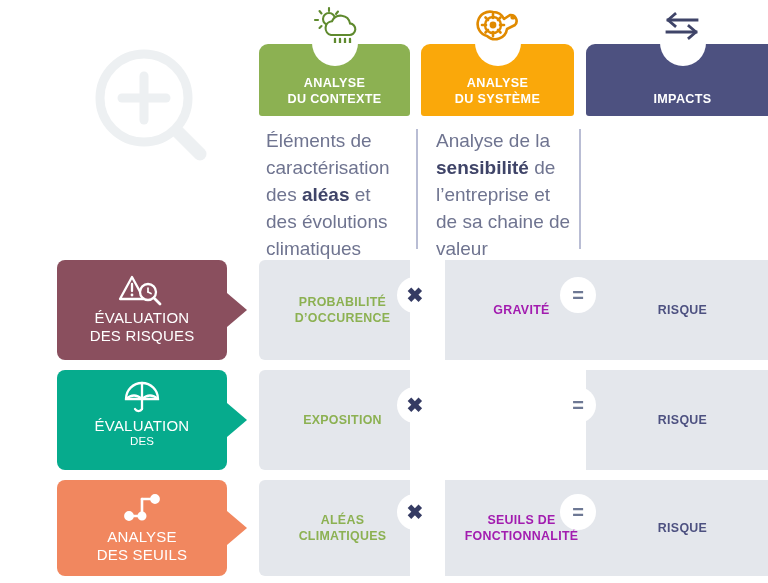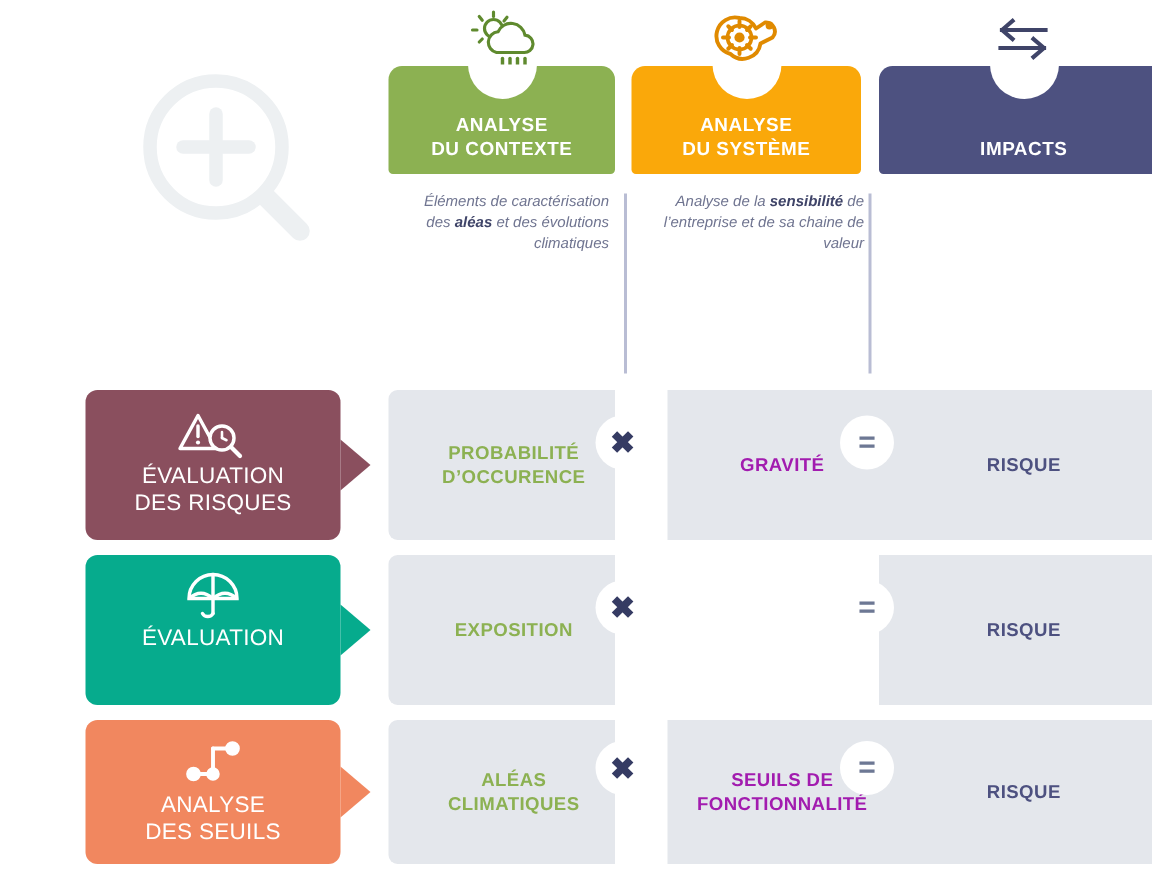--- a/index.html
+++ b/index.html
@@ -74,25 +74,24 @@
     height: 40px;
   }
   #icon-context { left: 288px; }
   #icon-system  { left: 452px; }
   #icon-impacts { left: 636px; }
 
   
   .col-desc {
     position: absolute;
     top: 128px;
-    font-size: 10px;
+    font-size: 19px;
     line-height: 1.42;
     color: #6f7490;
-    text-align: right;
-    font-style: italic;
+    text-align: left;
   }
   .col-desc b { color: #3f4468; font-weight: bold; }
   #desc-context { left: 244px; width: 140px; }
   #desc-system  { left: 414px; width: 140px; }
   #desc-impacts { left: 568px; width: 186px; }
 
   .desc-divider {
     position: absolute;
     top: 129px;
     width: 2px;
@@ -312,20 +311,21 @@
     <span class="tag-icon">
       <svg viewBox="0 0 60 38" width="60" height="38" aria-hidden="true">
         <path d="M14 20 a16 16 0 0 1 32 0 z" fill="none" stroke="#ffffff" stroke-width="2.3"></path>
         <path d="M14 20 q8 -7 16 0 q8 -7 16 0" fill="none" stroke="#ffffff" stroke-width="2.3"></path>
         <line x1="30" y1="4" x2="30" y2="30" stroke="#ffffff" stroke-width="2.3" stroke-linecap="round"></line>
         <path d="M30 30 a4 4 0 0 1 -7 0" fill="none" stroke="#ffffff" stroke-width="2.3" stroke-linecap="round"></path>
       </svg>
     </span>
     <span class="tag-text">
       <span>ÉVALUATION</span>
+      <span class="sm">DES</span>
     </span>
   </div>
 
   <div class="cell c1 row2">EXPOSITION</div>
   <div class="op times op-times-2">✖</div>
   <div class="op equals op-equals-2">=</div>
   <div class="cell c3 row2">RISQUE</div>
 
   <div class="row-tag" id="tag-seuils">
     <span class="tip"></span>

